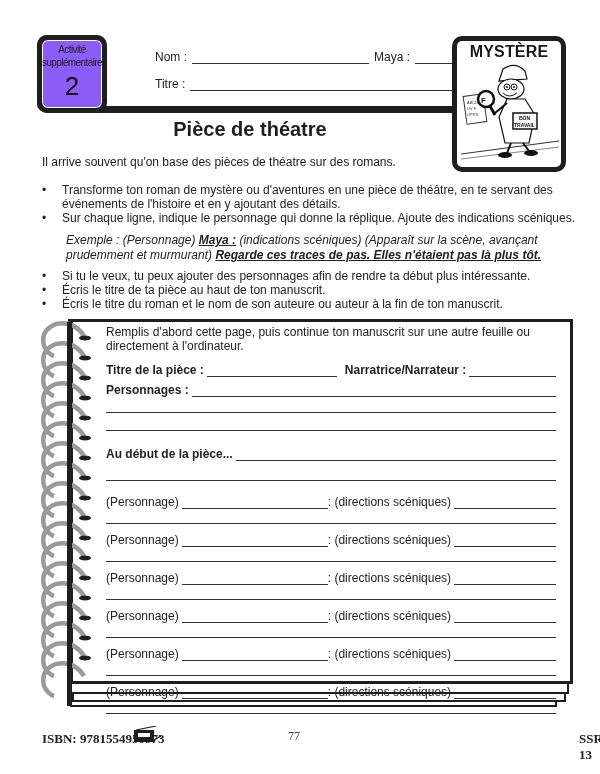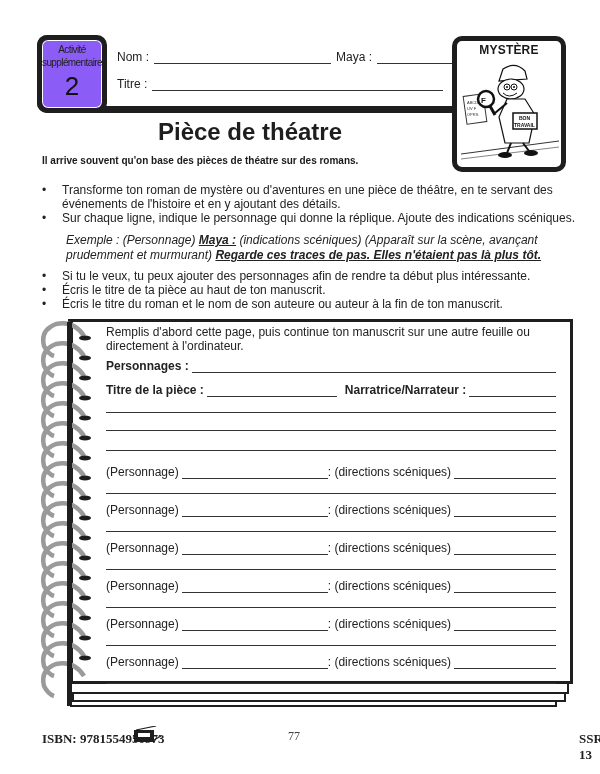--- a/index.html
+++ b/index.html
@@ -18,36 +18,36 @@
   }
   .act-inner {
     width: 100%; height: 100%; background: #8b5cf6; border-radius: 7px;
     border: 1px solid #1e1e1e; box-shadow: inset 0 0 0 1px #fff;
     text-align: center; padding-top: 3px;
   }
   .act-label { font-size: 10px; line-height: 13px; letter-spacing: -0.6px; color: #222; font-family: "Liberation Sans", sans-serif; }
   .act-num { font-size: 26px; line-height: 28px; margin-top: 3px; color: #111; }
 
   .field-row { position: absolute; display: flex; align-items: flex-end; font-size: 12px; color: #222; }
-  .field-label { white-space: nowrap; }
+  .field-label { white-space: nowrap; margin-left: 38px; }
   .blank { border-bottom: 1.5px solid #333; height: 13px; margin-left: 5px; }
 
   
   .badge {
     position: absolute; left: 452px; top: 36px; width: 114px; height: 136px;
     border: 5px solid #1e1e1e; border-radius: 10px; background: #fff;
   }
-  .badge-title { text-align: center; font-weight: bold; font-size: 12px; margin-top: 2px; letter-spacing: 0.2px; }
+  .badge-title { text-align: center; font-weight: bold; font-size: 16px; margin-top: 2px; letter-spacing: 0.2px; }
   .badge svg { position: absolute; left: 2px; top: 18px; }
 
   .page-title {
     position: absolute; left: 0; top: 118px; width: 500px; text-align: center;
-    font-weight: bold; font-size: 24px; color: #1e1e1e;
-  }
-  .intro { position: absolute; left: 42px; top: 155px; font-weight: bold; font-size: 10px; }
+    font-weight: bold; font-size: 20px; color: #1e1e1e;
+  }
+  .intro { position: absolute; left: 42px; top: 155px; font-weight: normal; font-size: 12px; }
 
   .bullets { position: absolute; left: 42px; top: 183px; width: 540px; font-size: 12px; line-height: 14px; color: #222; }
   .bullet { display: flex; }
   .bullet .dot { width: 20px; flex: none; }
   .example { margin-left: 24px; font-style: italic; font-size: 12px; line-height: 15px; margin-top: 8px; margin-bottom: 6px; }
   .example .bu { font-weight: bold; text-decoration: underline; }
 
   
   .nb-stack { position: absolute; border: 2px solid #1e1e1e; background: #fff; }
   .nb-main {
@@ -205,33 +205,37 @@
     <ellipse cx="51" cy="280" rx="6" ry="2.5"></ellipse>
     <ellipse cx="51" cy="300" rx="6" ry="2.5"></ellipse>
     <ellipse cx="51" cy="320" rx="6" ry="2.5"></ellipse>
     <ellipse cx="51" cy="340" rx="6" ry="2.5"></ellipse>
   </g>
 </svg>
 
 <div class="nb-content">
   <div class="nb-note">Remplis d'abord cette page, puis continue ton manuscrit sur une autre feuille ou directement à l'ordinateur.</div>
 
-  <div class="nb-row b">
-    <span>Personnages :</span>
-    <span class="nb-line"></span>
-  </div>
   <div class="nb-row b" style="margin-top:4px;">
     <span>Titre de la pièce :</span>
     <span class="nb-line" style="flex:none; width:130px;"></span>
     <span style="margin-left:8px;">Narratrice/Narrateur :</span>
     <span class="nb-line"></span>
   </div>
+  <div class="nb-row b">
+    <span>Personnages :</span>
+    <span class="nb-line"></span>
+  </div>
   <div class="nb-fullline" style="height:16px;"></div>
   <div class="nb-fullline" style="height:18px;"></div>
 
+  <div class="nb-row b" style="margin-top:10px;">
+    <span>Au début de la pièce...</span>
+    <span class="nb-line"></span>
+  </div>
   <div class="nb-fullline" style="height:20px;"></div>
 
   <div class="nb-row" style="margin-top:8px;">
     <span>(Personnage)</span>
     <span class="nb-line" style="flex:none; width:146px;"></span>
     <span>: (directions scéniques)</span>
     <span class="nb-line"></span>
   </div>
   <div class="nb-fullline" style="height:15px;"></div>
 

